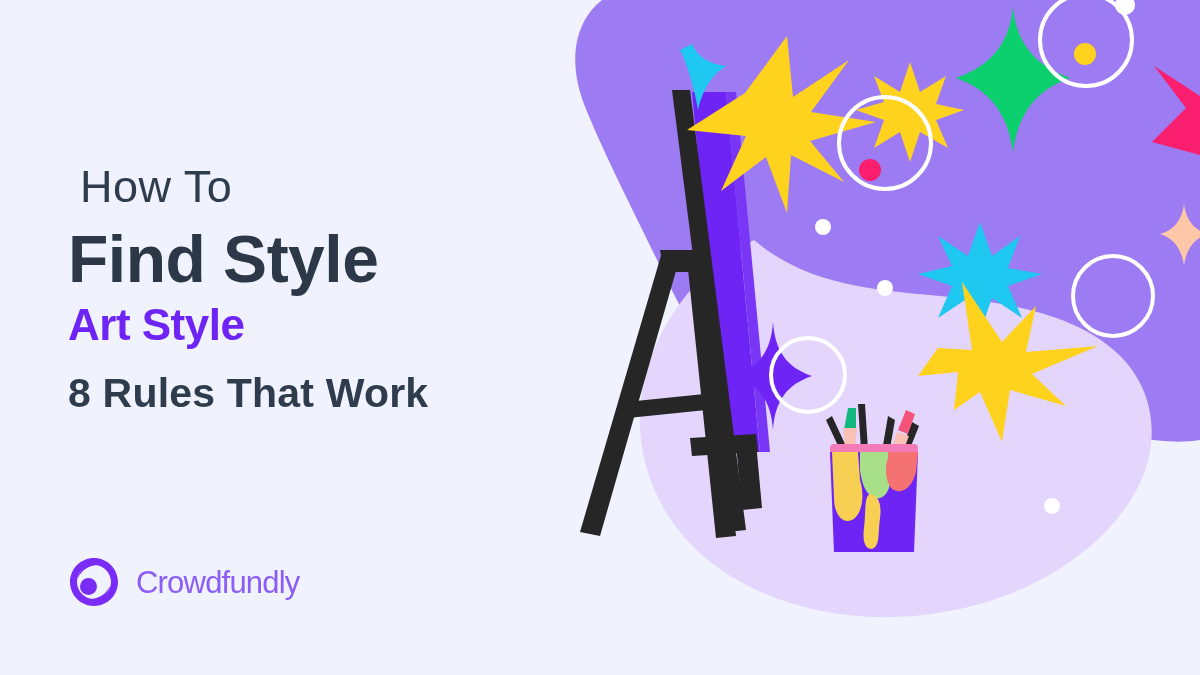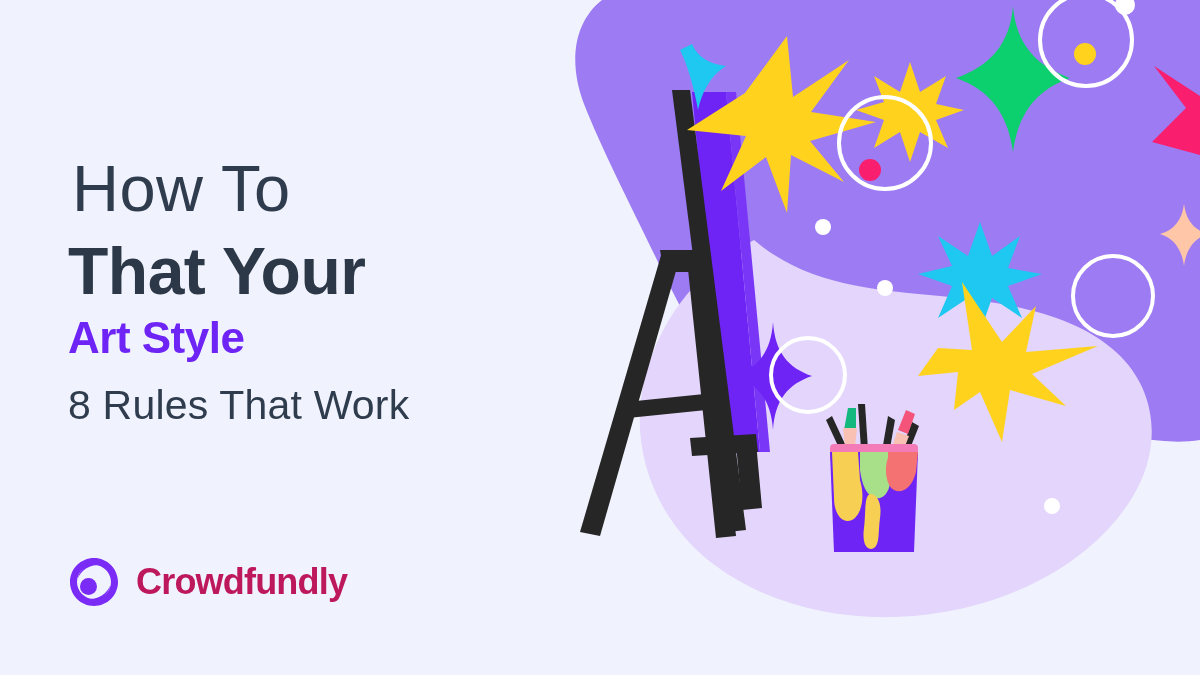--- a/index.html
+++ b/index.html
@@ -39,26 +39,26 @@
   
   .copy {
     position: absolute;
     left: 68px;
     top: 152px;
     width: 470px;
   }
 
   .headline-kicker {
     font-family: "Liberation Sans", sans-serif;
-    font-size: 65px;
+    font-size: 45px;
     line-height: 1.02;
     font-weight: 300;
     letter-spacing: 0.5px;
     color: #2f3c4e;
-    margin: 4px;
+    margin: 12px;
     white-space: nowrap;
   }
 
   .headline-main {
     font-family: "Liberation Sans", sans-serif;
     font-size: 66px;
     line-height: 1.08;
     font-weight: 700;
     letter-spacing: -0.5px;
     color: #2c3847;
@@ -74,21 +74,21 @@
     letter-spacing: -0.5px;
     color: #6d24f5;
     margin: 6px 0 0 0;
     white-space: nowrap;
   }
 
   .subhead {
     font-family: "Liberation Sans", sans-serif;
     font-size: 41px;
     line-height: 1.1;
-    font-weight: 400;
+    font-weight: 700;
     letter-spacing: 0.2px;
     color: #2f3c4e;
     margin: 22px 0 0 0;
     white-space: nowrap;
   }
 
   
   .logo-lockup {
     position: absolute;
     left: 68px;
@@ -98,24 +98,24 @@
     gap: 16px;
   }
   .logo-mark {
     width: 52px;
     height: 52px;
     flex: 0 0 52px;
   }
   .logo-mark svg { display: block; width: 100%; height: 100%; }
   .logo-word {
     font-family: "Liberation Sans", sans-serif;
-    font-size: 36px;
-    font-weight: 700;
+    font-size: 31px;
+    font-weight: 400;
     letter-spacing: -0.8px;
-    color: #be185d;
+    color: #8b5cf6;
     line-height: 1;
     white-space: nowrap;
   }
 </style>
 </head>
 <body>
 
 <div class="banner">
 
   <div class="illustration">
@@ -243,21 +243,21 @@
       <circle cx="283" cy="227" r="8" fill="#ffffff"></circle>
       <circle cx="545" cy="54" r="11" fill="#ffd21e"></circle>
       <circle cx="330" cy="170" r="11" fill="#fa1e6e"></circle>
       <circle cx="908" cy="290" r="8" fill="#ffffff"></circle>
 
     </svg>
   </div>
 
   <div class="copy">
     <div class="headline-kicker">How To</div>
-    <div class="headline-main">That Your</div>
+    <div class="headline-main">Find Style</div>
     <div class="headline-accent">Art Style</div>
     <div class="subhead">8 Rules That Work</div>
   </div>
 
   <div class="logo-lockup">
     <span class="logo-mark">
       <svg viewBox="0 0 52 52" xmlns="http://www.w3.org/2000/svg" aria-hidden="true">
         <path d="M26 2 C 12.8 2 2 12.8 2 26 C 2 39.2 12.8 50 26 50
                  C 39.2 50 50 39.2 50 26 C 50 12.8 39.2 2 26 2 Z
                  M 26 9 C 35.4 9 43 16.6 43 26 C 43 35.4 35.4 43 26 43

